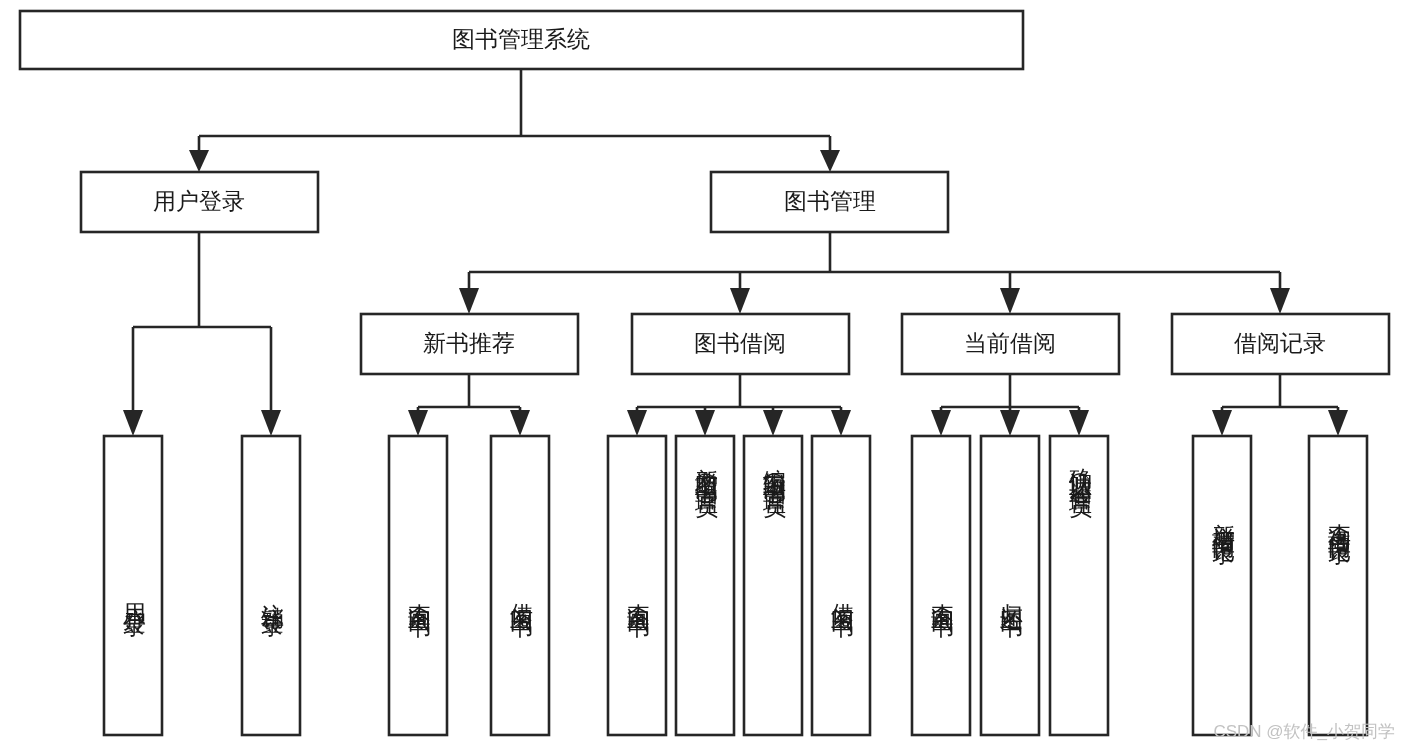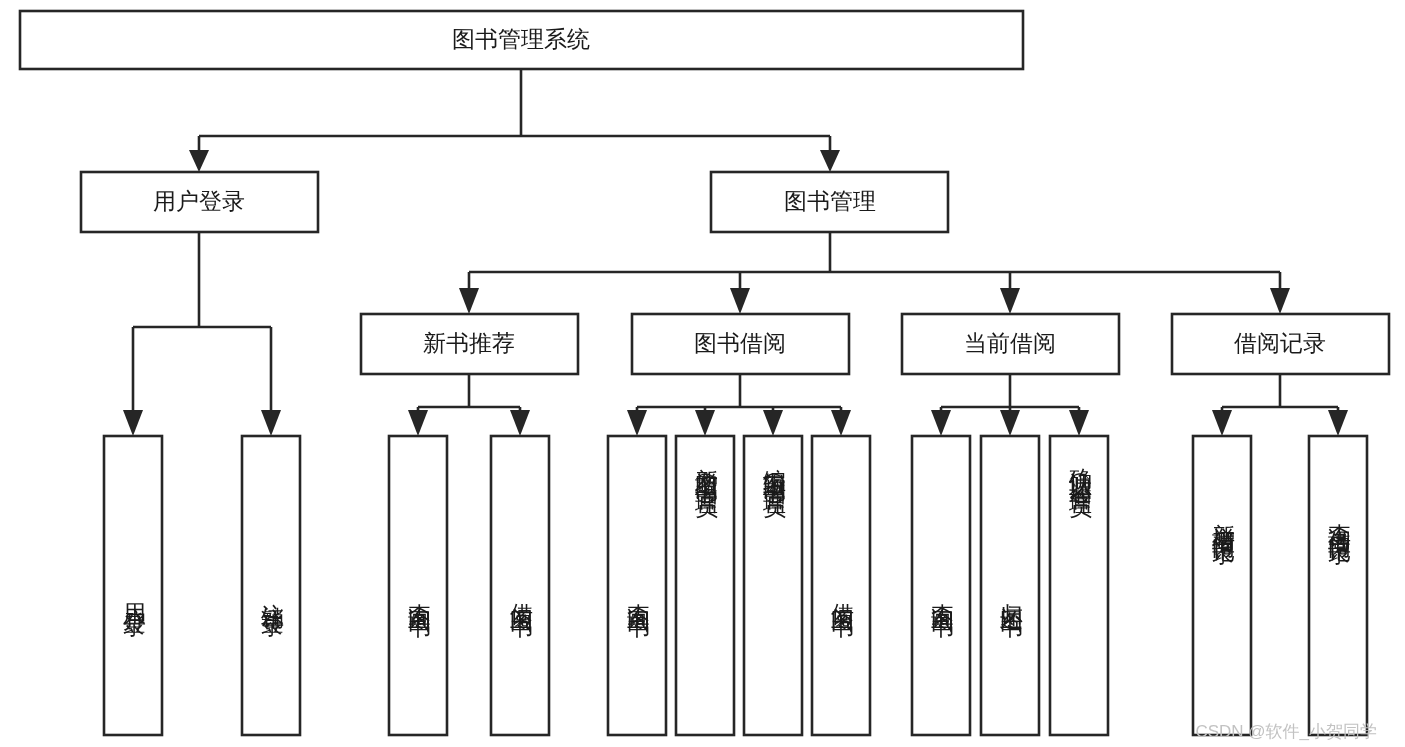--- a/index.html
+++ b/index.html
@@ -44,21 +44,21 @@
     stroke: #262626;
     stroke-width: 2.6;
     fill: none;
   }
   .arrow-head {
     fill: #262626;
     stroke: none;
   }
   .watermark {
     position: absolute;
-    right: 28px;
+    right: 10px;
     bottom: 4px;
     font-family: "Liberation Sans", sans-serif;
     font-size: 17px;
     color: #c2c2c2;
     white-space: nowrap;
     pointer-events: none;
   }
 </style>
 </head>
 <body>

